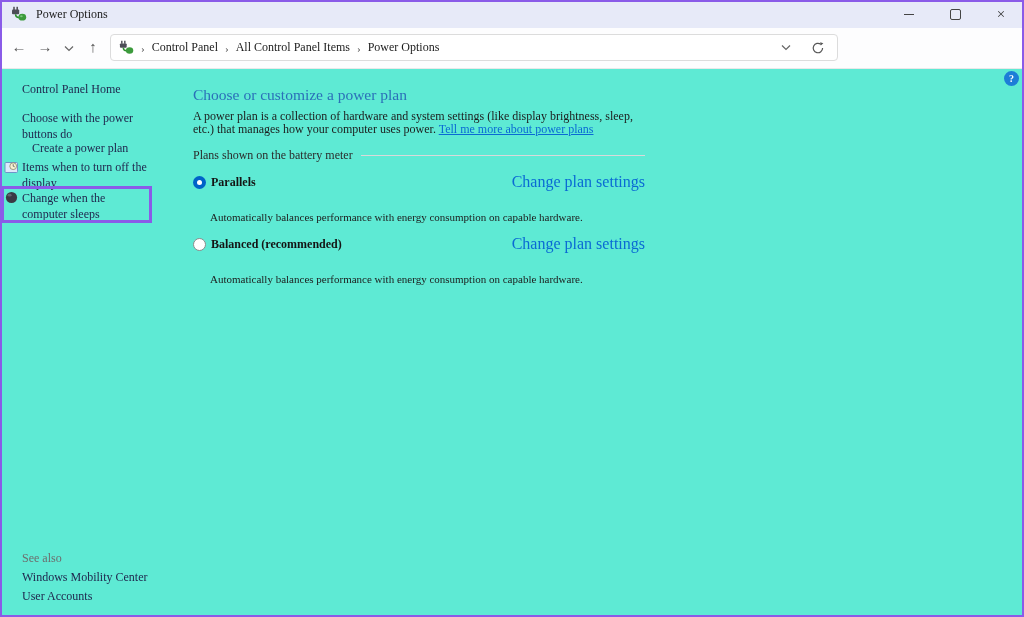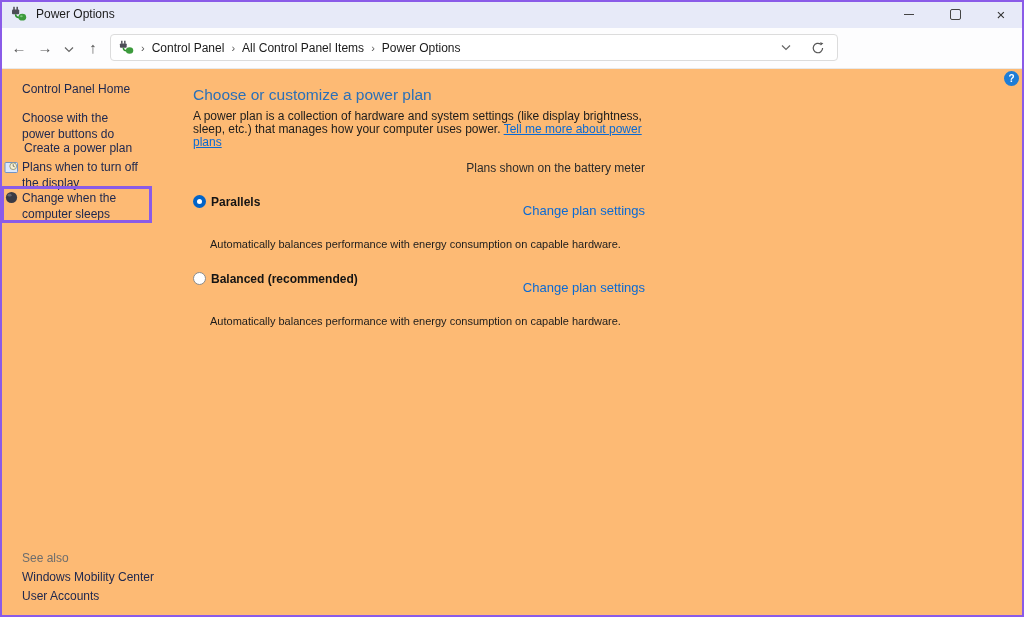--- a/index.html
+++ b/index.html
@@ -1,17 +1,17 @@
 <!DOCTYPE html>
 <html><head>
 <meta charset="utf-8">
 <style>
   html,body{margin:0;padding:0;background:#fff;}
-  .frame{position:relative;width:1024px;height:617px;background:#fdba74;overflow:hidden;
-         font-family:Liberation Sans, sans-serif;-webkit-font-smoothing:antialiased;}
+  .frame{position:relative;width:1024px;height:617px;background:#5eead4;overflow:hidden;
+         font-family:Liberation Serif, serif;-webkit-font-smoothing:antialiased;}
   .screen-border{position:absolute;inset:0;border:2px solid #8a5be8;pointer-events:none;z-index:60;}
 
   
   .titlebar{position:absolute;top:0;left:0;right:0;height:28px;background:#e7eaf8;
             display:flex;align-items:center;z-index:5;}
   .app-icon{margin-left:11px;display:flex;align-items:center;}
   .win-title{margin-left:9px;font-size:12px;color:#1b1b1b;}
   .win-controls{margin-left:auto;display:flex;height:28px;}
   .win-btn{width:46px;height:28px;display:flex;align-items:center;justify-content:center;color:#333;}
   .glyph-min{display:block;width:10px;height:0;border-top:1px solid #444;}
@@ -46,35 +46,35 @@
   .side-icon{position:absolute;display:flex;}
   .annotation-box{position:absolute;left:1px;top:186px;width:151px;height:37px;
                   border:3px solid #8a5be8;box-sizing:border-box;z-index:40;}
   .see-also-title{position:absolute;left:22px;top:551px;font-size:12px;color:#6d6d6d;}
 
   
   .main{position:absolute;left:193px;top:86px;width:452px;}
   .heading{font-size:15.5px;color:#2b70b8;font-weight:400;}
   .intro{margin-top:6px;font-size:12px;line-height:13px;color:#1c1c1c;}
   .intro a{color:#0a6ad4;text-decoration:underline;cursor:pointer;}
-  .group-hdr{display:flex;align-items:flex-end;flex-direction:column;}
+  .group-hdr{display:flex;align-items:center;}
   .group-hdr.first{margin-top:12px;}
   .group-hdr.second{margin-top:20px;}
   .group-label{font-size:12px;color:#2b2b2b;white-space:nowrap;}
   .group-rule{flex:1;height:1px;background:#d9d9d9;margin-left:8px;}
   .collapse-btn{margin-left:8px;display:flex;cursor:pointer;}
   .plan-row{display:flex;align-items:center;margin-top:10px;}
   .plan-row.second{margin-top:12px;}
   .radio{width:13px;height:13px;border-radius:50%;box-sizing:border-box;flex:none;cursor:pointer;}
   .radio.on{background:#0063c8;position:relative;}
   .radio.on::after{content:"";position:absolute;left:4px;top:4px;right:4px;bottom:4px;
                    background:#fff;border-radius:50%;}
   .radio.off{background:#fff;border:1px solid #8b8b8b;}
   .plan-name{font-size:12px;font-weight:bold;color:#141414;margin-left:5px;}
-  .plan-action{margin-left:auto;font-size:13px;color:#0a6ad4;cursor:pointer;margin-top:18px;}
+  .plan-action{margin-left:auto;font-size:16px;color:#0a6ad4;cursor:pointer;}
   .plan-desc{margin-left:17px;margin-top:20px;font-size:11px;color:#1c1c1c;}
 </style>
 </head>
 <body>
 
 <div class="frame">
   <div class="screen-border"></div>
 
   <div class="titlebar">
     <span class="app-icon">
@@ -143,30 +143,30 @@
         </span>
       </span>
     </div>
 
   </div>
 
   <div class="help-badge">?</div>
 
   <div class="side-link" style="left:22px;top:81px;">Control Panel Home</div>
   <div class="side-link" style="left:22px;top:110px;width:112px;">Choose with the power buttons do</div>
-  <div class="side-link" style="left:24px;top:140px;">Create a power plan</div>
+  <div class="side-link" style="left:32px;top:140px;">Create a power plan</div>
   <span class="side-icon" style="left:4px;top:160px;">
     <svg width="15" height="15" viewBox="0 0 15 15">
       <rect x="1" y="2.5" width="12.5" height="10" rx="1" fill="#dde9fb" stroke="#6f93c9" stroke-width="1"></rect>
       <circle cx="9.2" cy="6.2" r="3.4" fill="#f7f1d3" stroke="#8a8a66" stroke-width="0.8"></circle>
       <line x1="9.2" y1="6.2" x2="9.2" y2="4.2" stroke="#555" stroke-width="0.8"></line>
       <line x1="9.2" y1="6.2" x2="10.7" y2="6.8" stroke="#555" stroke-width="0.8"></line>
     </svg>
   </span>
-  <div class="side-link" style="left:22px;top:159px;width:126px;">Plans when to turn off the display</div>
+  <div class="side-link" style="left:22px;top:159px;width:126px;">Items when to turn off the display</div>
   <span class="side-icon" style="left:5px;top:191px;">
     <svg width="13" height="13" viewBox="0 0 13 13">
       <circle cx="6.5" cy="6.5" r="5.6" fill="#3a3a44"></circle>
       <ellipse cx="4.6" cy="4.2" rx="2" ry="1.4" fill="#6e6e7a" opacity="0.8"></ellipse>
     </svg>
   </span>
   <div class="side-link" style="left:22px;top:190px;width:122px;">Change when the computer sleeps</div>
   <div class="annotation-box"></div>
 
   <div class="see-also-title">See also</div>

